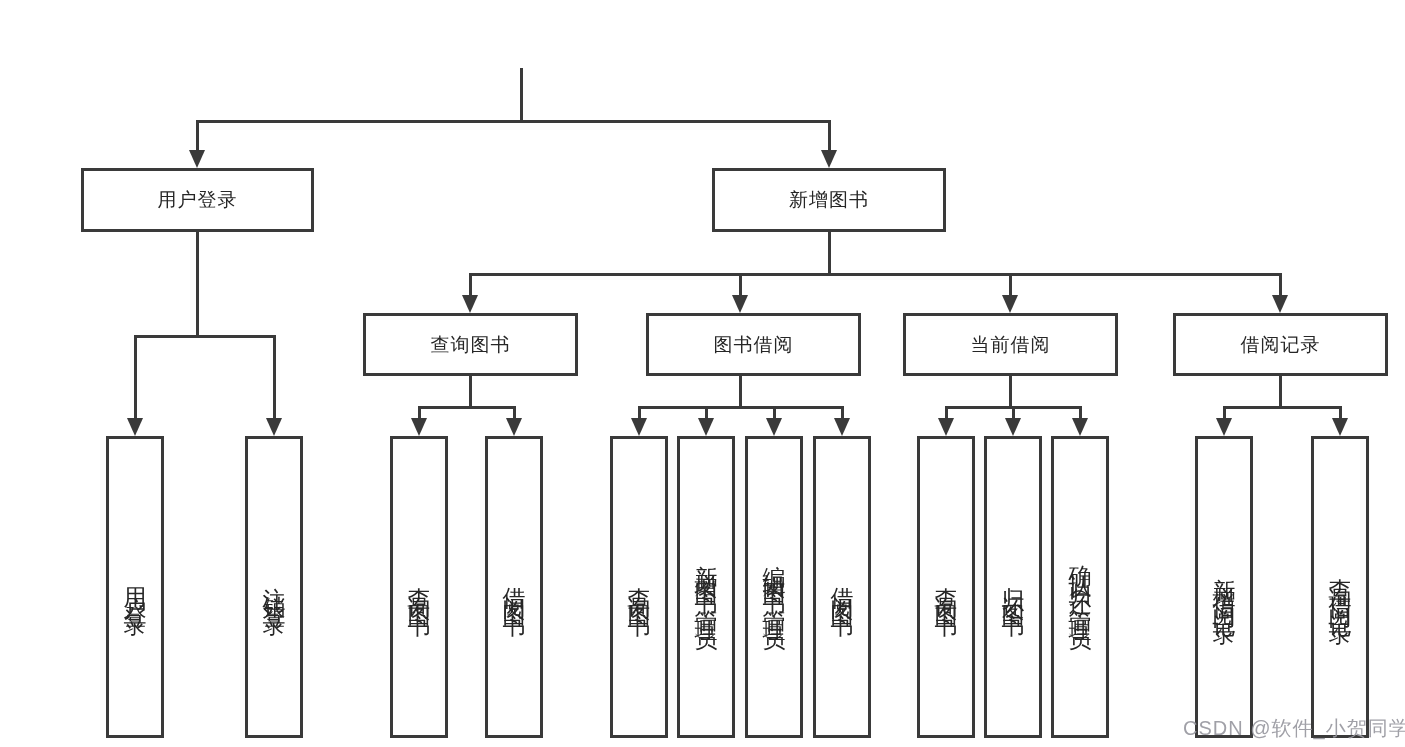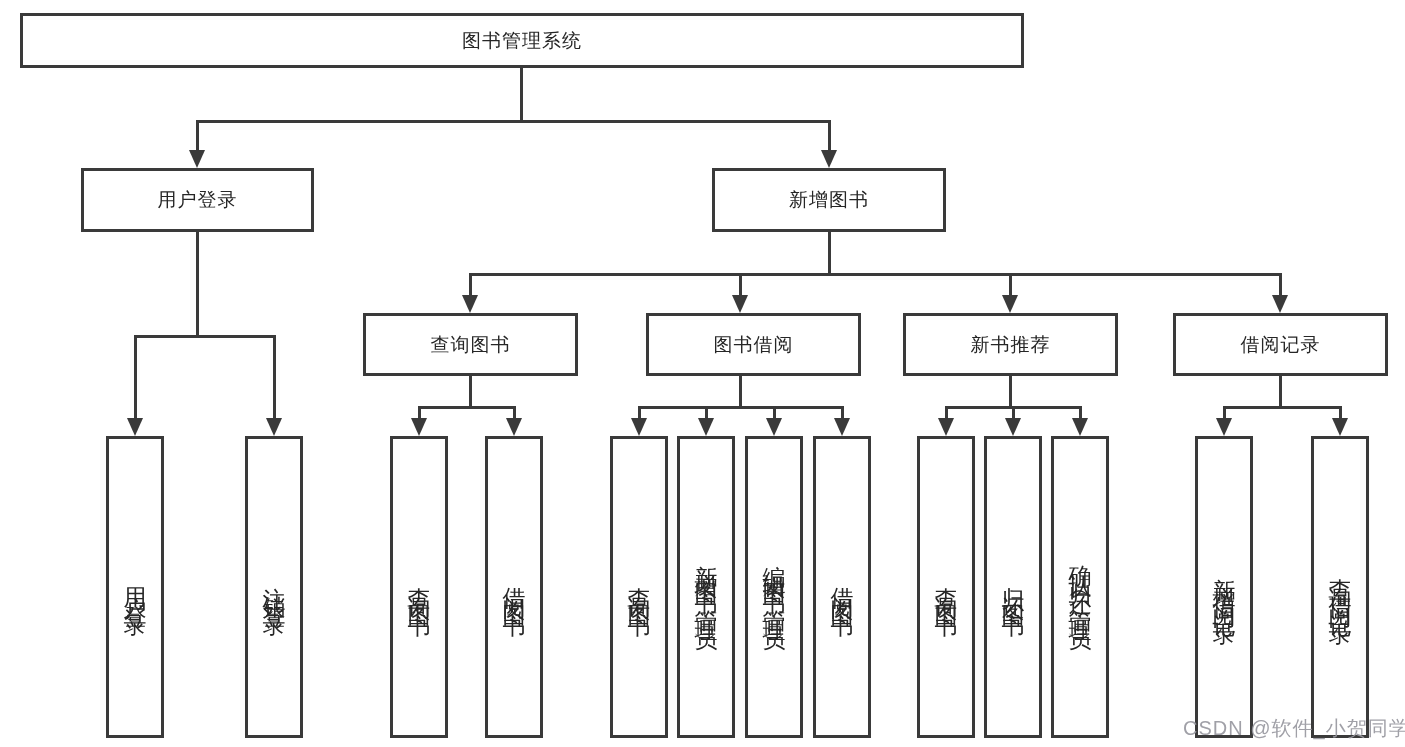--- a/index.html
+++ b/index.html
@@ -49,23 +49,20 @@
     letter-spacing: 1px;
     z-index: 5;
     white-space: nowrap;
   }
 </style>
 </head>
 <body>
 
 <div id="stage">
 
-  <div class="node hnode" style="left:20px; top:13px; width:1004px; height:55px;">
-    <span>图书管理系统</span>
-  </div>
 
   <div class="line" style="left:520px; top:68px; width:3px; height:52px;"></div>
   <div class="line" style="left:196px; top:120px; width:635px; height:3px;"></div>
   <div class="line" style="left:196px; top:120px; width:3px; height:32px;"></div>
   <div class="arrow" style="left:189px; top:150px;"></div>
   <div class="line" style="left:828px; top:120px; width:3px; height:32px;"></div>
   <div class="arrow" style="left:821px; top:150px;"></div>
 
   <div class="node hnode" style="left:81px; top:168px; width:233px; height:64px;">
     <span>用户登录</span>
@@ -92,21 +89,21 @@
   <div class="line" style="left:1279px; top:273px; width:3px; height:22px;"></div>
   <div class="arrow" style="left:1272px; top:295px;"></div>
 
   <div class="node hnode" style="left:363px; top:313px; width:215px; height:63px;">
     <span>查询图书</span>
   </div>
   <div class="node hnode" style="left:646px; top:313px; width:215px; height:63px;">
     <span>图书借阅</span>
   </div>
   <div class="node hnode" style="left:903px; top:313px; width:215px; height:63px;">
-    <span>新书推荐</span>
+    <span>当前借阅</span>
   </div>
   <div class="node hnode" style="left:1173px; top:313px; width:215px; height:63px;">
     <span>借阅记录</span>
   </div>
 
   <div class="line" style="left:469px; top:376px; width:3px; height:31px;"></div>
   <div class="line" style="left:418px; top:406px; width:98px; height:3px;"></div>
   <div class="line" style="left:418px; top:406px; width:3px; height:14px;"></div>
   <div class="arrow" style="left:411px; top:418px;"></div>
   <div class="line" style="left:513px; top:406px; width:3px; height:14px;"></div>

